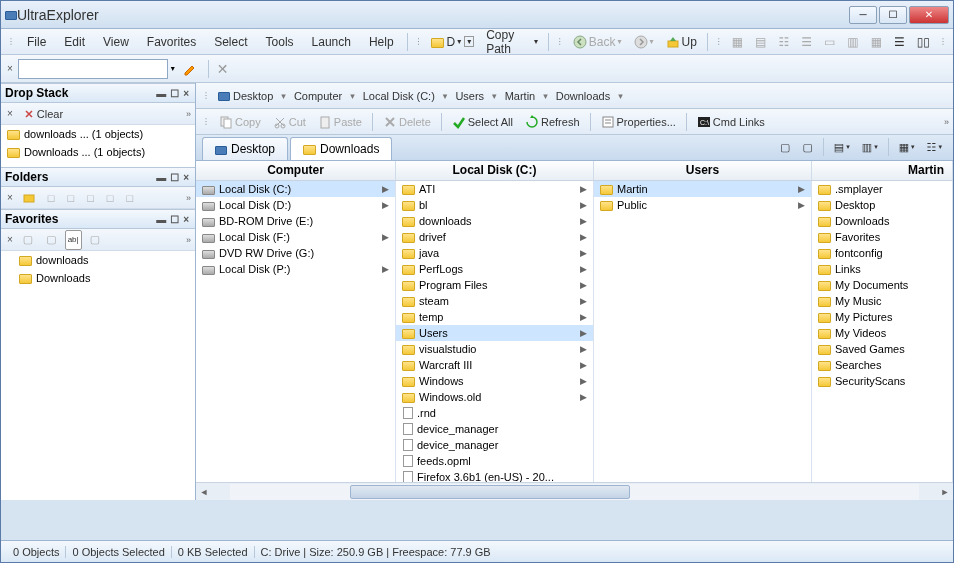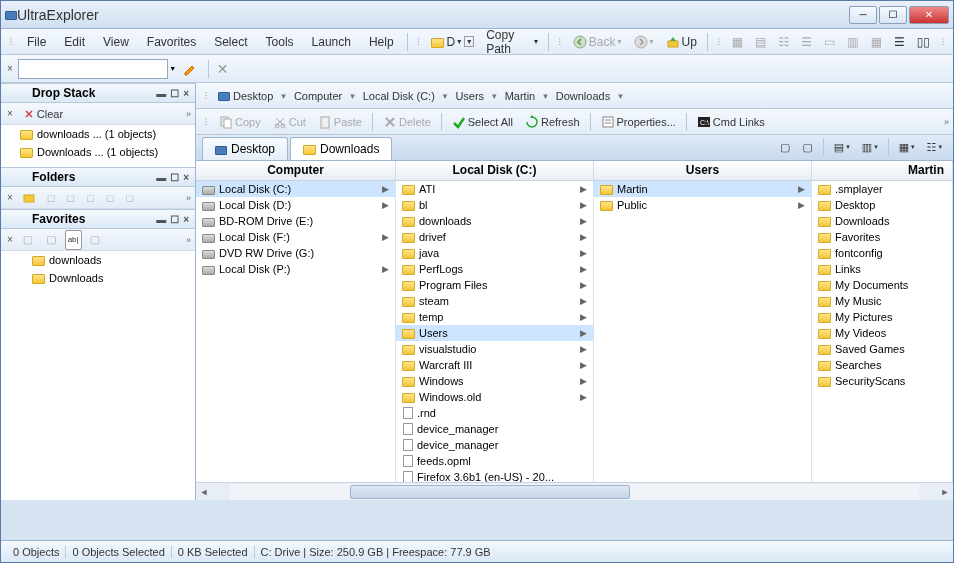--- a/index.html
+++ b/index.html
@@ -13,25 +13,25 @@
 .menuitem { padding: 3px 8px; cursor: pointer; color: #333; text-align: center; }
 .grip { color: #888; font-size: 8px; padding: 0 2px; user-select: none; }
 .toolbtn { height: 20px; padding: 1px 4px; display: inline-flex; align-items: center; gap: 2px; cursor: pointer; border: 1px solid transparent; border-radius: 2px; color: #333; }
 .toolbtn.disabled { color: #aaa; }
 .sep { width: 1px; height: 18px; background: #b8c8db; margin: 0 3px; }
 .searchbar { height: 28px; background: linear-gradient(#f4f8fd,#e2ecf7); display: flex; align-items: center; padding: 0 4px; border-bottom: 1px solid #b8c8db; gap: 3px; }
 .searchinput { width: 150px; height: 20px; border: 1px solid #8fa8c4; background: #fff; padding: 0 4px; }
 .mainarea { flex: 1; display: flex; overflow: hidden; }
 .leftpanel { width: 195px; display: flex; flex-direction: column; border-right: 1px solid #9db5d0; background: #fff; }
 .panel-head { height: 20px; background: linear-gradient(#f4f8fd,#dae8f6); border-bottom: 1px solid #b8c8db; border-top: 1px solid #b8c8db; display: flex; align-items: center; padding: 0 4px; font-weight: bold; font-size: 12px; }
-.panel-head .title { flex: 1; margin-left: 27px; }
+.panel-head .title { flex: 1; }
 .panel-ctrl { font-size: 10px; padding: 0 2px; cursor: pointer; color: #555; }
 .panel-tbar { height: 22px; background: linear-gradient(#f4f8fd,#e2ecf7); display: flex; align-items: center; padding: 0 4px; border-bottom: 1px solid #d0dcea; gap: 3px; }
 .panel-body { background: #fff; overflow: auto; }
-.ds-item { padding: 3px 6px; display: flex; align-items: center; gap: 4px; cursor: pointer; margin-left: 13px; }
+.ds-item { padding: 3px 6px; display: flex; align-items: center; gap: 4px; cursor: pointer; }
 .rightpanel { flex: 1; display: flex; flex-direction: column; overflow: hidden; }
 .breadcrumb { height: 26px; background: linear-gradient(#f4f8fd,#e2ecf7); display: flex; align-items: center; padding: 0 4px; border-bottom: 1px solid #b8c8db; gap: 1px; }
 .bcitem { padding: 2px 5px; cursor: pointer; color: #333; display: flex; align-items: center; gap: 3px; }
 .bcarrow { color: #777; font-size: 9px; cursor: pointer; padding: 0 2px; }
 .actionbar { height: 26px; background: linear-gradient(#f4f8fd,#e2ecf7); display: flex; align-items: center; padding: 0 4px; border-bottom: 1px solid #b8c8db; gap: 2px; }
 .tabbar { height: 26px; background: linear-gradient(#dfeaf6,#c8daee); display: flex; align-items: flex-end; padding: 0 6px; border-bottom: 1px solid #9db5d0; }
 .tab { padding: 4px 12px; background: linear-gradient(#f8fbff,#e6eef8); border: 1px solid #9db5d0; border-bottom: none; border-radius: 3px 3px 0 0; margin-right: 2px; cursor: pointer; display: flex; align-items: center; gap: 4px; font-size: 12px; }
 .tab.active { background: #fff; }
 .tabbar-right { margin-left: auto; display: flex; gap: 2px; align-items: center; padding-bottom: 3px; }
 .columns-head { height: 20px; display: flex; background: linear-gradient(#fdfefe,#e8eef5); border-bottom: 1px solid #c8d4e2; }

